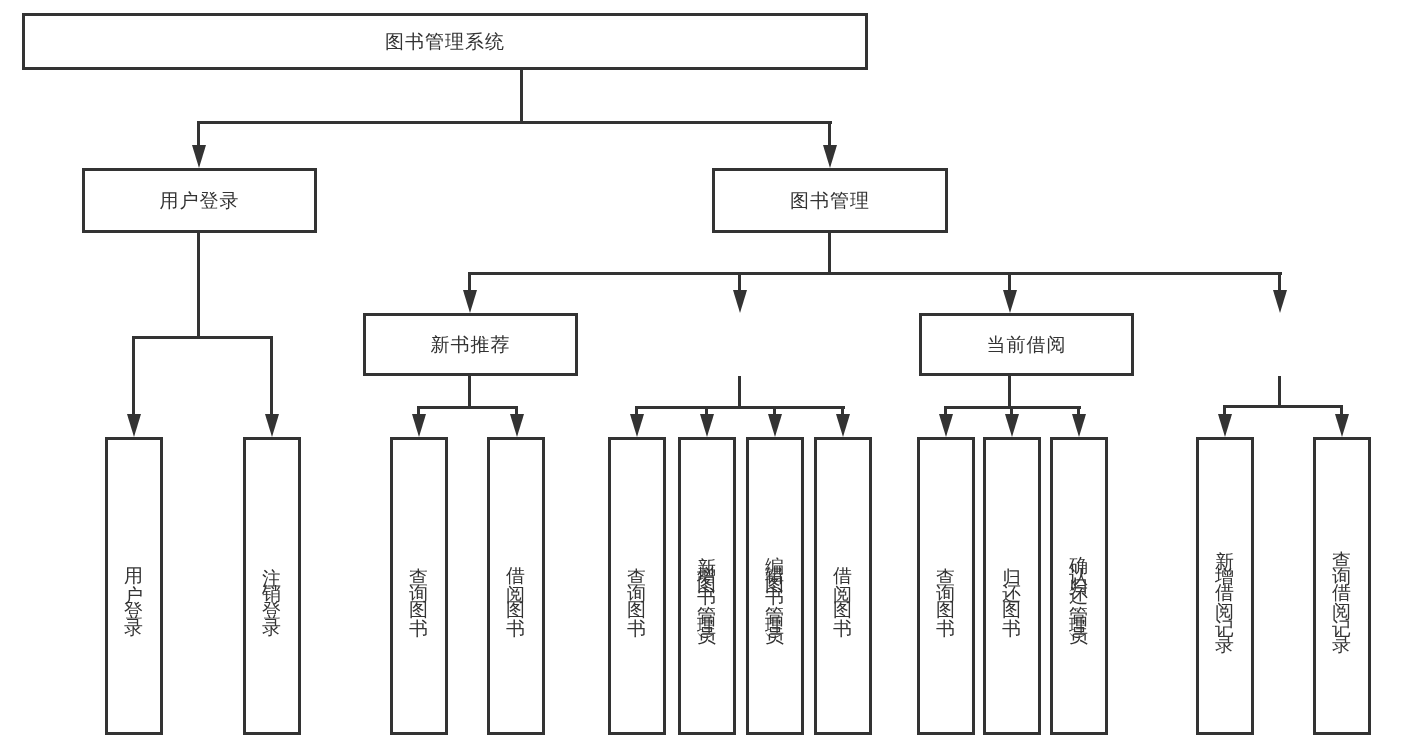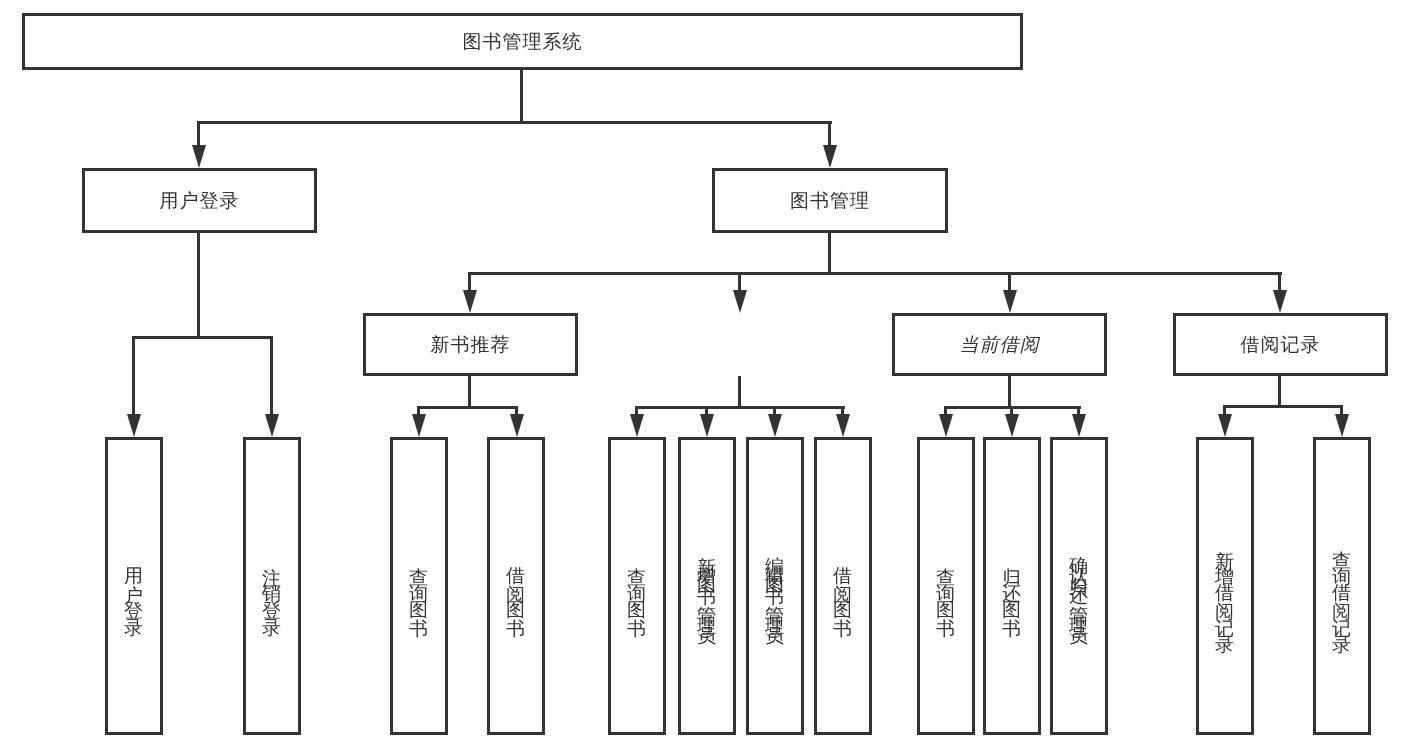--- a/index.html
+++ b/index.html
@@ -18,28 +18,28 @@
     border:3px solid #333333;
     background:#ffffff;
     display:flex;align-items:center;justify-content:center;
     color:#333333;
     font-size:19px;
     letter-spacing:1px;
   }
   .hbox{height:65px;}
   .label{white-space:nowrap;}
 
-  #box-root  {left:22px;  top:13px;  width:1001px; height:57px;}
+  #box-root  {left:22px;  top:13px;  width:846px; height:57px;}
   #box-login {left:82px;  top:168px; width:235px;}
   #box-mgmt  {left:712px; top:168px; width:236px;}
 
   .l2{top:313px; width:215px; height:63px;}
   #box-newbook {left:363px;}
   #box-borrow  {left:633px;}
-  #box-current {left:892px;font-style:italic;}
+  #box-current {left:919px;}
   #box-records {left:1173px;}
 
   
   .vbox{
     position:absolute;
     top:437px;
     width:58px;height:298px;
     box-sizing:border-box;
     border:3px solid #333333;
     background:#ffffff;
@@ -171,23 +171,20 @@
   <div class="node hbox" id="box-mgmt">
     <span class="label">图书管理</span>
   </div>
 
   <div class="node l2" id="box-newbook">
     <span class="label">新书推荐</span>
   </div>
   <div class="node l2" id="box-current">
     <span class="label">当前借阅</span>
   </div>
-  <div class="node l2" id="box-records">
-    <span class="label">借阅记录</span>
-  </div>
 
   <div class="vbox" id="v-user-login">
     <span class="vtext">用户登录</span>
   </div>
   <div class="vbox" id="v-logout">
     <span class="vtext">注销登录</span>
   </div>
   <div class="vbox" id="v-query1">
     <span class="vtext">查询图书</span>
   </div>

